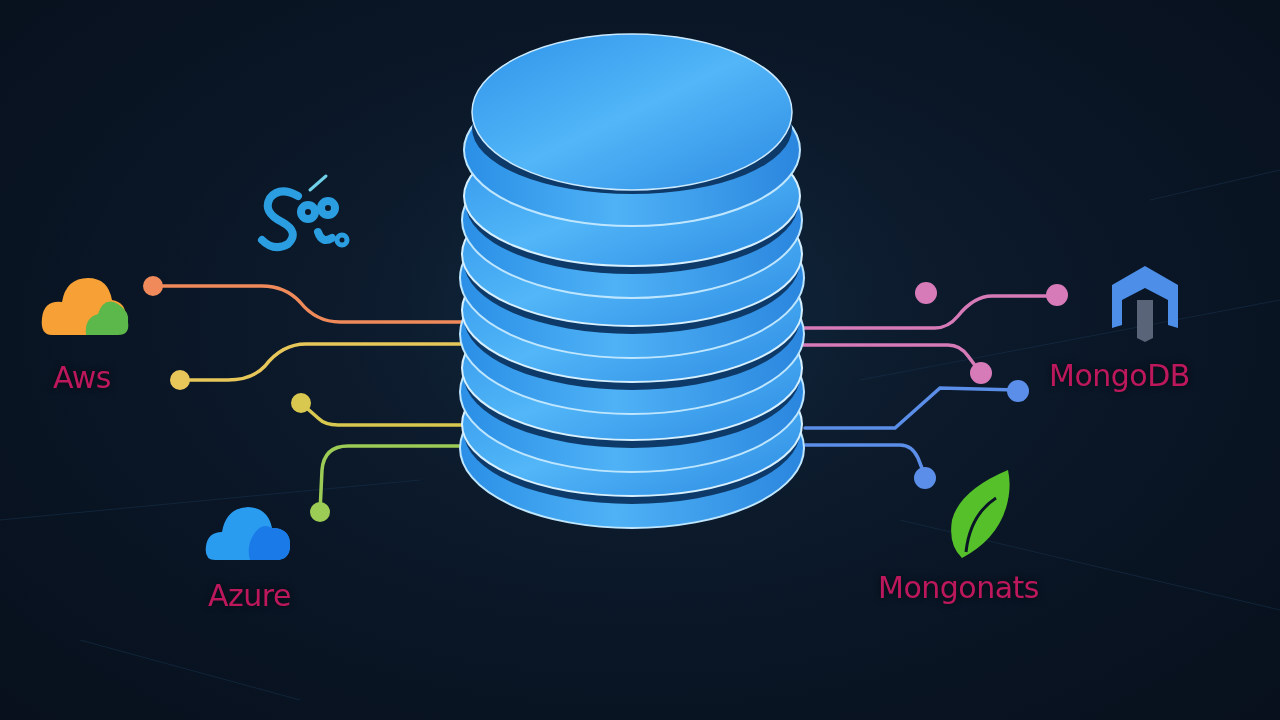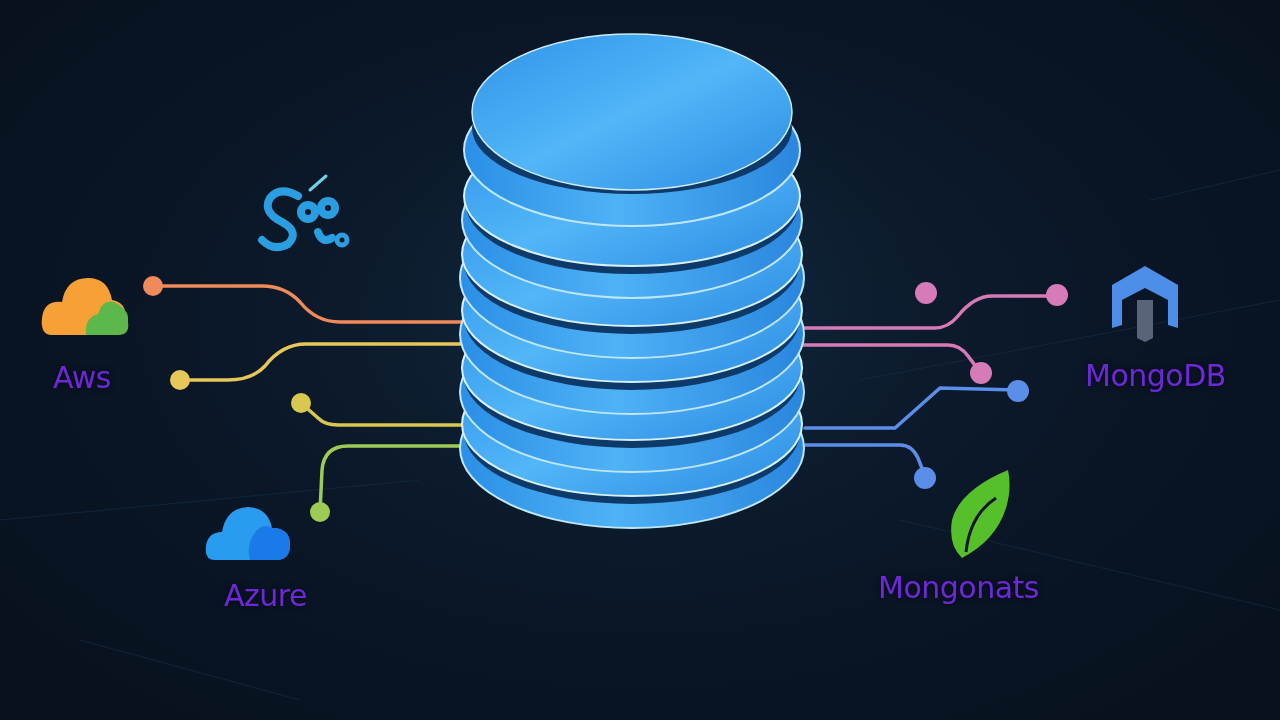--- a/index.html
+++ b/index.html
@@ -5,21 +5,21 @@
   html, body { margin: 0; padding: 0; }
   body {
     width: 1280px; height: 720px; overflow: hidden;
     background: radial-gradient(ellipse at 50% 45%, #0f2134 0%, #0a1626 55%, #07101c 100%);
     font-family: "Liberation Sans", sans-serif;
     position: relative;
   }
   .stage { position: absolute; inset: 0; }
   svg.graph { position: absolute; left: 0; top: 0; }
   .label {
-    position: absolute; color: #6d28d9; font-family: "DejaVu Sans", sans-serif;
+    position: absolute; color: #be185d; font-family: "DejaVu Sans", sans-serif;
     font-size: 30px; letter-spacing: -0.5px; white-space: nowrap;
     text-shadow: 0 0 6px rgba(0,0,0,0.6);
   }
   .google {
     position: absolute; left: 505px; top: 588px; font-family: "DejaVu Sans", sans-serif;
     font-size: 50px; font-weight: bold; letter-spacing: -2px;
     background: linear-gradient(90deg, #e6576a 0%, #8a5a9a 35%, #5f5f9a 55%, #3a7ad8 75%, #2a6a66 100%);
     -webkit-background-clip: text; background-clip: text; color: transparent;
     opacity: 0.9; filter: blur(0.5px);
   }
@@ -138,17 +138,17 @@
       <path d="M1137 300 L1153 300 L1153 338 L1145 342 L1137 338 Z" fill="#5a6478"></path>
     </g>
 
     <g>
       <path d="M1008 470 Q960 490 952 520 Q948 545 962 558 Q996 540 1006 508 Q1012 488 1008 470 Z" fill="#56c02a"></path>
       <path d="M996 498 Q970 515 966 552" stroke="#0a1626" stroke-width="3" fill="none"></path>
     </g>
   </svg>
 
   <div class="label" style="left:53px; top:360px;">Aws</div>
-  <div class="label" style="left:224px; top:578px;">Azure</div>
-  <div class="label" style="left:1049px; top:358px;margin-left:36px;">MongoDB</div>
+  <div class="label" style="left:208px; top:578px;">Azure</div>
+  <div class="label" style="left:1049px; top:358px;">MongoDB</div>
   <div class="label" style="left:878px; top:570px;text-align:center;">Mongonats</div>
 
 </div>
 
 </body></html>

